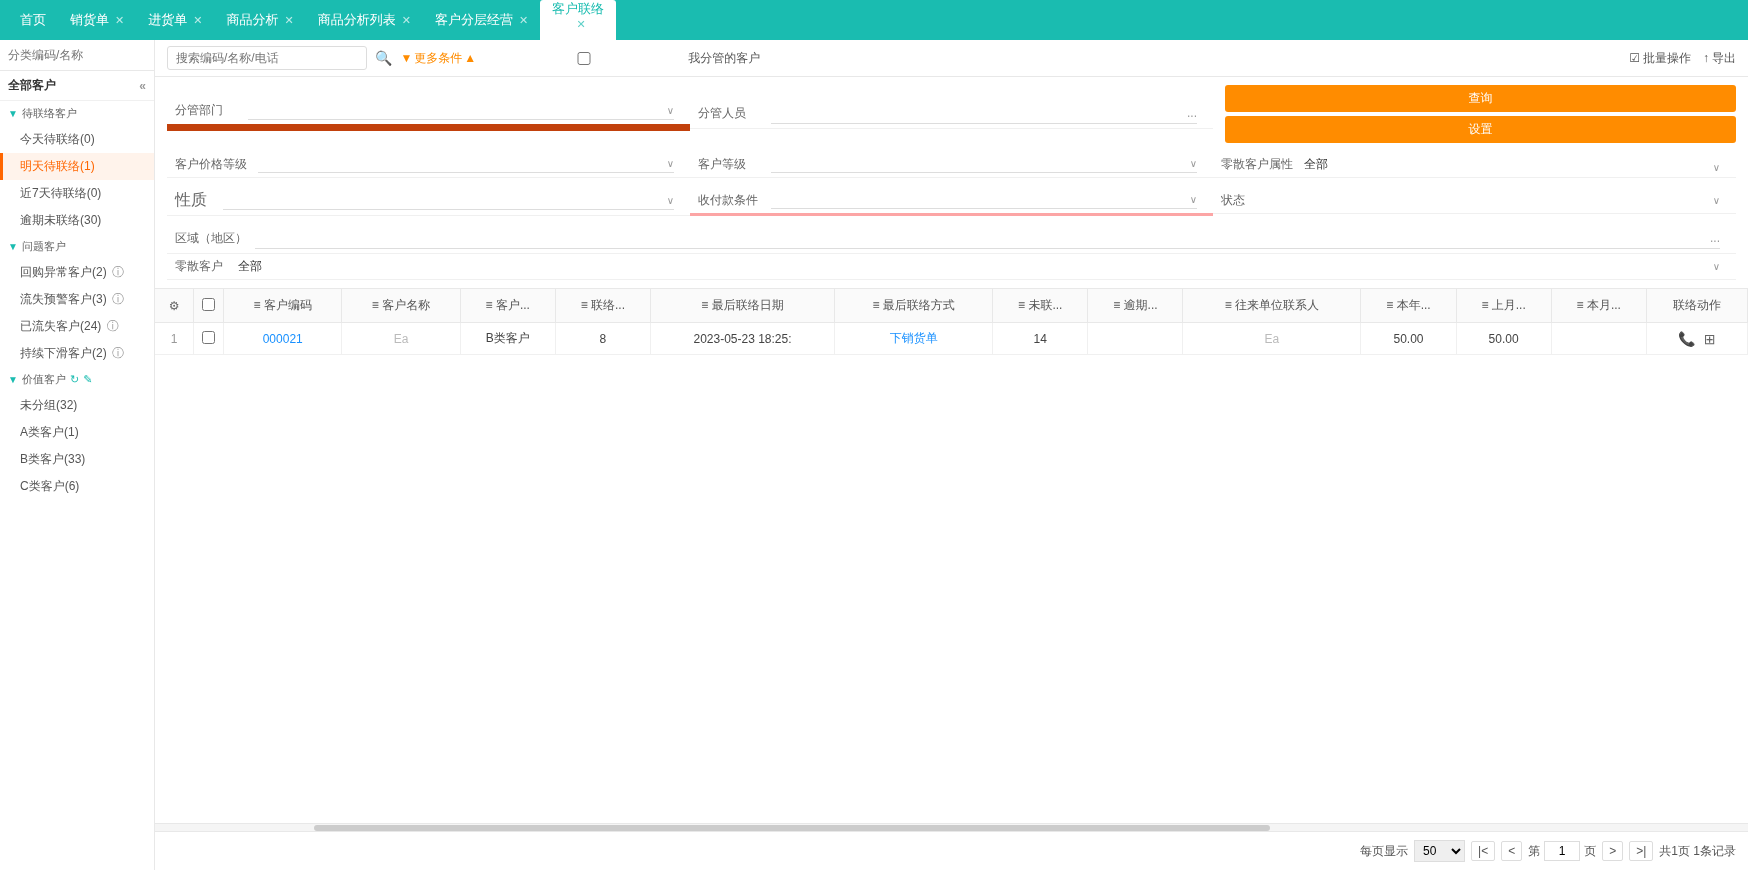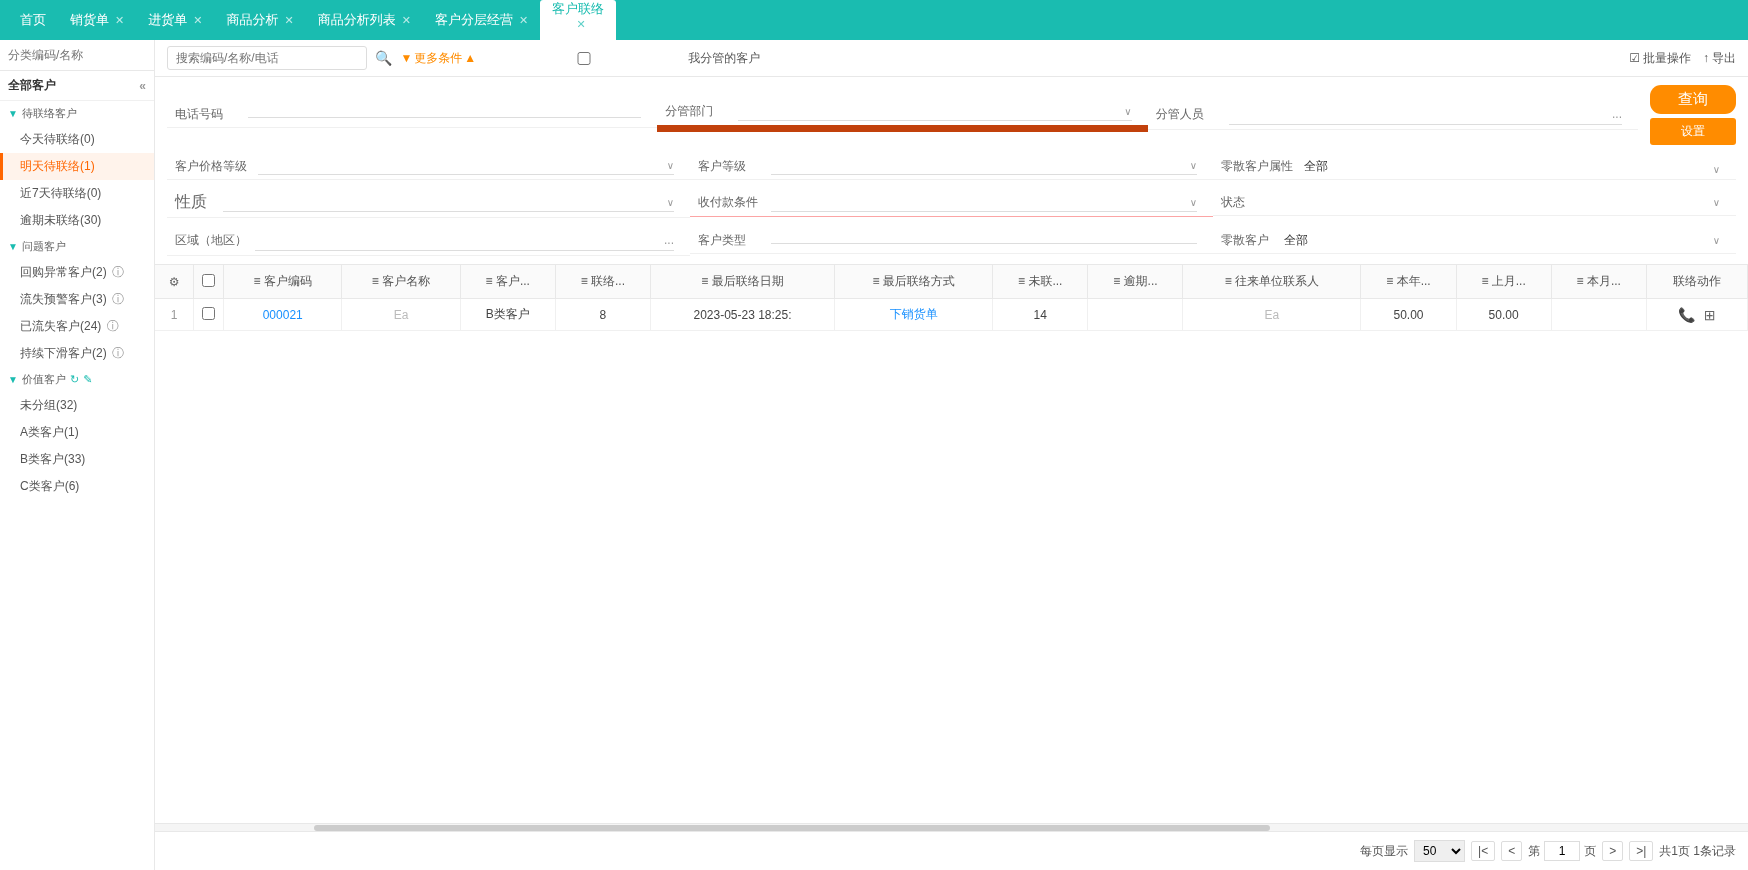--- a/index.html
+++ b/index.html
@@ -130,24 +130,24 @@
       background: #fff;
       border-bottom: 1px solid #e8e8e8;
       padding: 8px 12px;
     }
 
     
     .btn-query {
       background: #ff8c00;
       color: #fff;
       border: none;
-      border-radius: 11px;
-      padding: 5px 28px;
-      cursor: pointer;
-      font-size: 15px;
+      border-radius: 3px;
+      padding: 5px 16px;
+      cursor: pointer;
+      font-size: 12px;
     }
     .btn-reset {
       background: #ff8c00;
       color: #fff;
       border: none;
       border-radius: 3px;
       padding: 5px 16px;
       cursor: pointer;
       font-size: 12px;
     }
@@ -364,24 +364,20 @@
         <div class="export-btn">
           <span>↑</span>
           <span>导出</span>
         </div>
       </div>
     </div>
 
     <div class="advanced-filter">
 
       <div style="display:grid;grid-template-columns:1fr 1fr 1fr auto;gap:0;margin-bottom:8px;align-items:center">
-        <div class="adv-cell" style="display:flex;align-items:center;padding:4px 16px 4px 8px;border-bottom:1px solid #f0f0f0">
-          <span class="adv-label" style="min-width:65px;color:#666;font-size:12px;margin-right:8px">电话号码</span>
-          <div class="adv-value" style="flex:1;border-bottom:1px solid #ddd;padding:3px 0;display:flex;align-items:center"></div>
-        </div>
         <div class="adv-cell" style="display:flex;align-items:center;padding:4px 16px 4px 8px;border-bottom:7px solid #c2410c">
           <span class="adv-label" style="min-width:65px;color:#666;font-size:12px;margin-right:8px">分管部门</span>
           <div style="flex:1;border-bottom:1px solid #ddd;padding:3px 0;display:flex;align-items:center;justify-content:flex-end">
             <span style="color:#999;font-size:10px">∨</span>
           </div>
         </div>
         <div class="adv-cell" style="display:flex;align-items:center;padding:4px 16px 4px 8px;border-bottom:1px solid #f0f0f0">
           <span class="adv-label" style="min-width:65px;color:#666;font-size:12px;margin-right:8px">分管人员</span>
           <div style="flex:1;border-bottom:1px solid #ddd;padding:3px 0;display:flex;align-items:center;justify-content:flex-end">
             <span style="color:#999;font-size:12px">...</span>
@@ -415,44 +411,40 @@
         </div>
       </div>
 
       <div style="display:grid;grid-template-columns:1fr 1fr 1fr;gap:0;margin-bottom:8px;align-items:center">
         <div style="display:flex;align-items:center;padding:4px 16px 4px 8px;border-bottom:1px solid #f0f0f0">
           <span style="min-width:40px;color:#666;font-size:16px;margin-right:8px">性质</span>
           <div style="flex:1;border-bottom:1px solid #ddd;padding:3px 0;display:flex;align-items:center;justify-content:flex-end">
             <span style="color:#999;font-size:10px">∨</span>
           </div>
         </div>
-        <div style="display:flex;align-items:center;padding:4px 16px 4px 8px;border-bottom:1px solid #fca5a5">
+        <div style="display:flex;align-items:flex-end;padding:4px 16px 4px 8px;border-bottom:3px solid #fca5a5">
           <span style="min-width:65px;color:#666;font-size:12px;margin-right:8px">收付款条件</span>
           <div style="flex:1;border-bottom:1px solid #ddd;padding:3px 0;display:flex;align-items:center;justify-content:flex-end">
             <span style="color:#999;font-size:10px">∨</span>
           </div>
         </div>
         <div style="display:flex;align-items:center;padding:4px 16px 4px 8px;border-bottom:1px solid #f0f0f0">
           <span style="min-width:40px;color:#666;font-size:12px;margin-right:8px">状态</span>
           <div style="flex:1;display:flex;align-items:center;justify-content:flex-end">
             <span style="color:#999;font-size:10px">∨</span>
           </div>
         </div>
       </div>
 
-      <div style="display:grid;grid-template-columns:1fr 1fr 1fr;gap:0;align-items:center">
+      <div style="display:grid;grid-template-columns:1fr;gap:0;align-items:center">
         <div style="display:flex;align-items:center;padding:4px 16px 4px 8px;border-bottom:1px solid #f0f0f0">
           <span style="min-width:70px;color:#666;font-size:12px;margin-right:8px">区域（地区）</span>
           <div style="flex:1;border-bottom:1px solid #ddd;padding:3px 0;display:flex;align-items:center;justify-content:flex-end">
             <span style="color:#999;font-size:12px">...</span>
           </div>
-        </div>
-        <div style="display:flex;align-items:center;padding:4px 16px 4px 8px;border-bottom:1px solid #f0f0f0">
-          <span style="min-width:65px;color:#666;font-size:12px;margin-right:8px">客户类型</span>
-          <div style="flex:1;display:flex;align-items:center;justify-content:flex-end;border-bottom:1px solid #ddd;padding:3px 0"></div>
         </div>
         <div style="display:flex;align-items:center;padding:4px 16px 4px 8px;border-bottom:1px solid #f0f0f0">
           <span style="min-width:55px;color:#666;font-size:12px;margin-right:8px">零散客户</span>
           <span style="font-size:12px">全部</span>
           <div style="flex:1;display:flex;align-items:center;justify-content:flex-end">
             <span style="color:#999;font-size:10px">∨</span>
           </div>
         </div>
       </div>
     </div>

